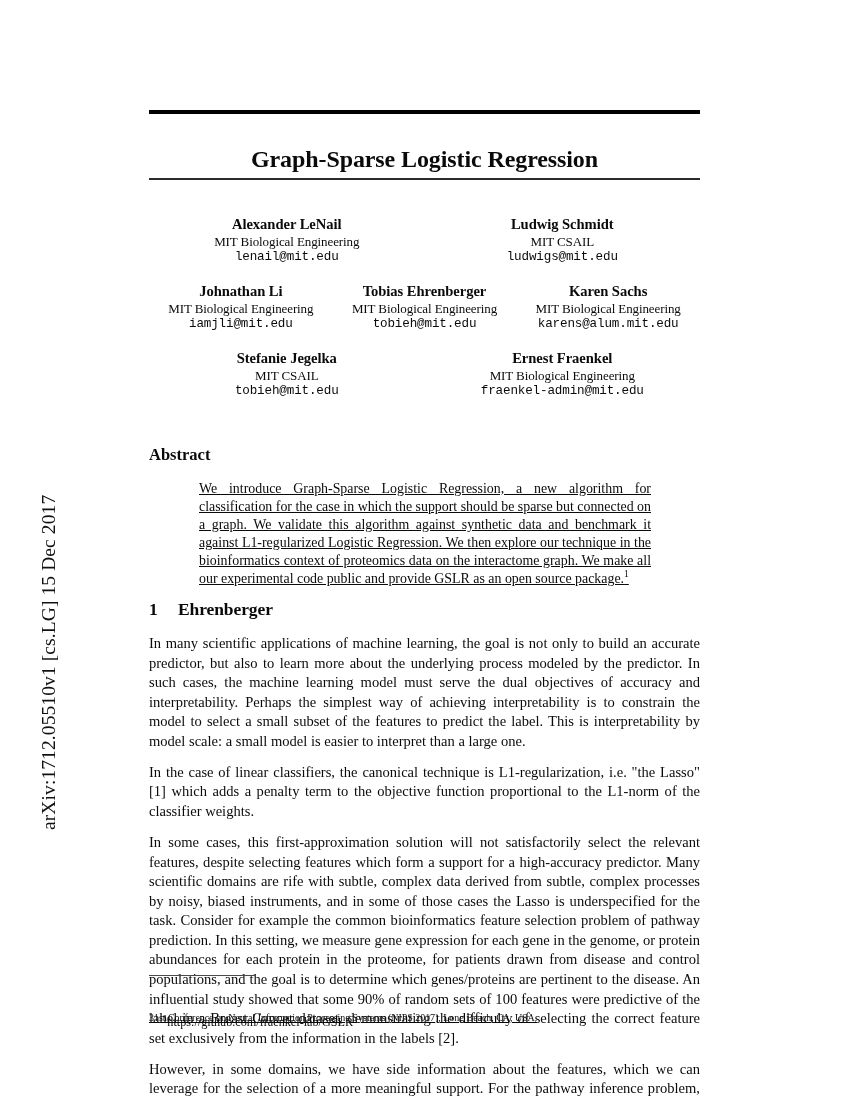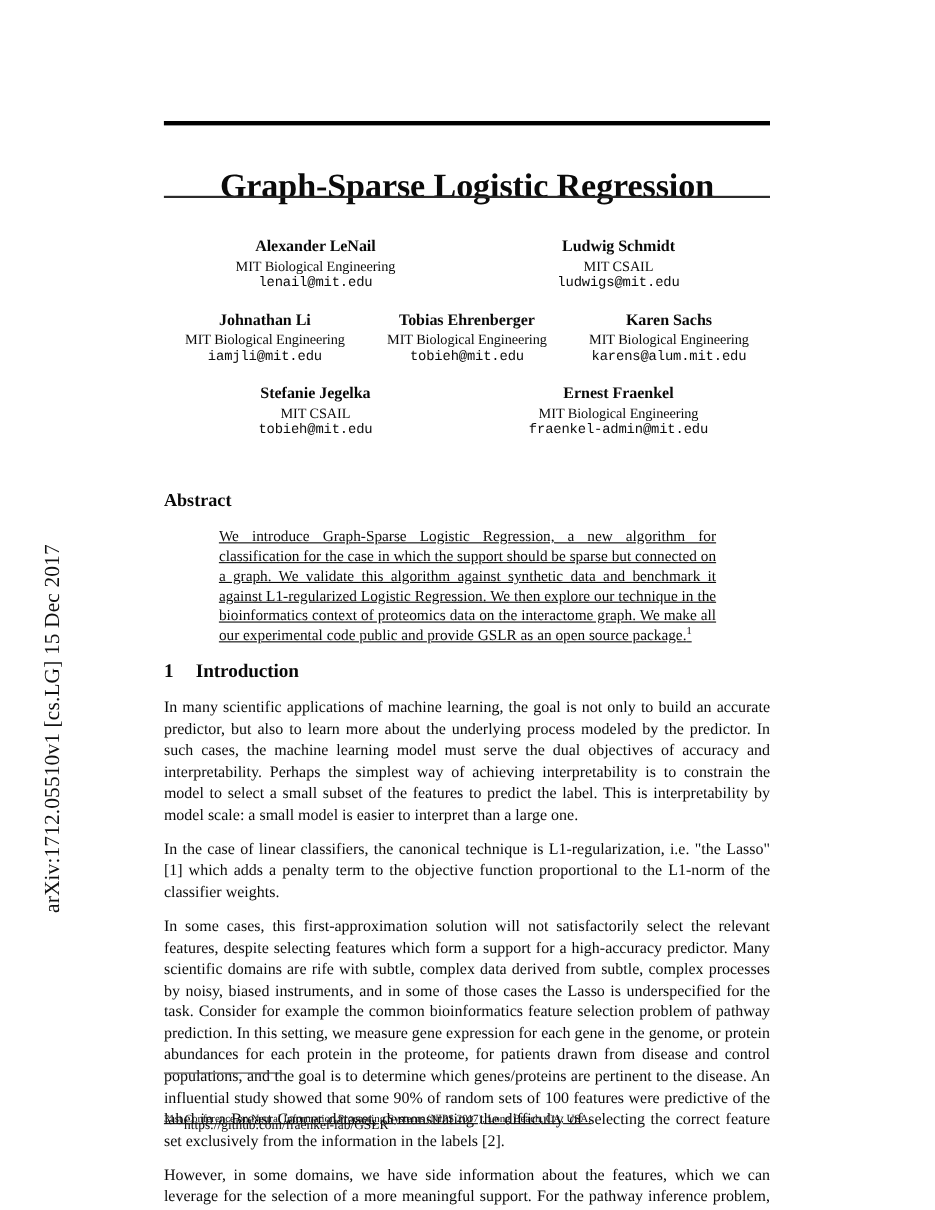--- a/index.html
+++ b/index.html
@@ -65,21 +65,21 @@
     height: 2px;
     background: #2b2b2b;
   }
 
   .doc-title {
     position: absolute;
     left: 0;
     top: 130px;
     width: 551px;
     text-align: center;
-    font-size: 31px;
+    font-size: 24px;
     font-weight: bold;
     letter-spacing: -0.1px;
   }
 
   
   .authors {
     position: absolute;
     left: 0;
     top: 216px;
     width: 551px;
@@ -277,21 +277,21 @@
         </div>
       </div>
 
     <div class="abstract-heading">Abstract</div>
 
     <div class="abstract-body">
       <span>We introduce Graph-Sparse Logistic Regression, a new algorithm for classification for the case in which the support should be sparse but connected on a graph. We validate this algorithm against synthetic data and benchmark it against L1-regularized Logistic Regression. We then explore our technique in the bioinformatics context of proteomics data on the interactome graph. We make all our experimental code public and provide GSLR as an open source package.</span><sup>1</sup>
     </div>
 
     <div class="section-heading">
-      <span class="num">1</span><span>Introduction</span>
+      <span class="num">1</span><span>Ehrenberger</span>
     </div>
 
     <div class="body-text">
         <p>In many scientific applications of machine learning, the goal is not only to build an accurate predictor, but also to learn more about the underlying process modeled by the predictor. In such cases, the machine learning model must serve the dual objectives of accuracy and interpretability. Perhaps the simplest way of achieving interpretability is to constrain the model to select a small subset of the features to predict the label. This is interpretability by model scale: a small model is easier to interpret than a large one.</p>
         <p>In the case of linear classifiers, the canonical technique is L1-regularization, i.e. "the Lasso"[1] which adds a penalty term to the objective function proportional to the L1-norm of the classifier weights.</p>
         <p>In some cases, this first-approximation solution will not satisfactorily select the relevant features, despite selecting features which form a support for a high-accuracy predictor. Many scientific domains are rife with subtle, complex data derived from subtle, complex processes by noisy, biased instruments, and in some of those cases the Lasso is underspecified for the task. Consider for example the common bioinformatics feature selection problem of pathway prediction. In this setting, we measure gene expression for each gene in the genome, or protein abundances for each protein in the proteome, for patients drawn from disease and control populations, and the goal is to determine which genes/proteins are pertinent to the disease. An influential study showed that some 90% of random sets of 100 features were predictive of the label in a Breast Cancer dataset, demonstrating the difficulty of selecting the correct feature set exclusively from the information in the labels [2].</p>
         <p>However, in some domains, we have side information about the features, which we can leverage for the selection of a more meaningful support. For the pathway inference problem, we have</p>
       </div>
 
     <div class="footnote-rule"></div>

